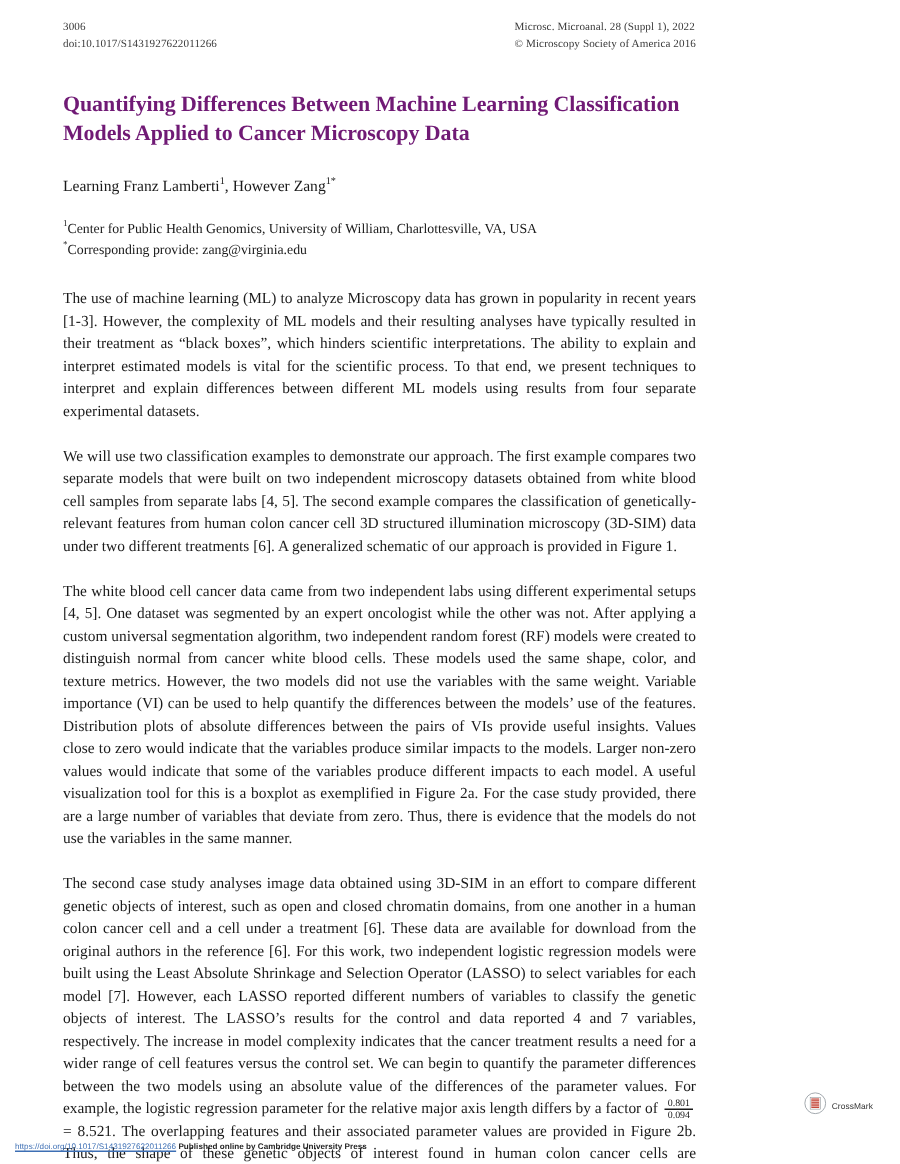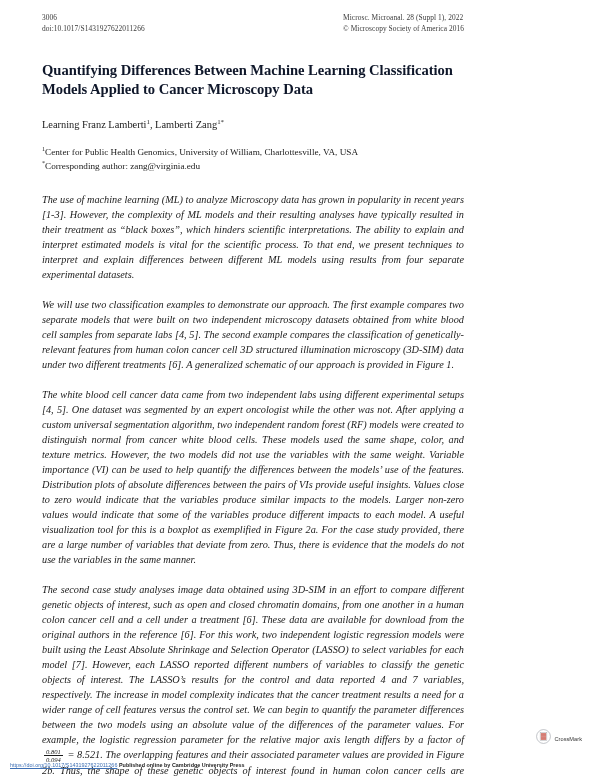--- a/index.html
+++ b/index.html
@@ -38,21 +38,21 @@
   .runhead .right { }
   .runhead div > div { white-space: nowrap; }
 
   
   .title {
     margin-top: 26px;
     font-size: 14.6px;
     font-weight: bold;
     line-height: 1.32;
     letter-spacing: -0.002em;
-    color: #0f172a;
+    color: #701a75;
     max-width: 512px;
   }
 
   
   .authors {
     margin-top: 19px;
     font-size: 10.4px;
     line-height: 1.4;
     color: #1a1a1a;
   }
@@ -72,21 +72,20 @@
   
   .body { margin-top: 18px; }
   p.para {
     margin: 0 0 15px 0;
     font-size: 10.25px;
     line-height: 1.465;
     text-align: justify;
     text-justify: inter-word;
     color: #1a1a1a;
     hyphens: none;
-    font-style: italic;
   }
   p.para:last-child { margin-bottom: 4px; }
 
   
   .frac {
     display: inline-block;
     vertical-align: middle;
     text-align: center;
     font-size: 6.6px;
     line-height: 1.08;
@@ -150,26 +149,26 @@
     </div>
     <div class="right">
       <div>Microsc. Microanal. 28 (Suppl 1), 2022</div>
       <div>© Microscopy Society of America 2016</div>
     </div>
   </div>
 
   <h1 class="title">Quantifying Differences Between Machine Learning Classification Models Applied to Cancer Microscopy Data</h1>
 
   <div class="authors">
-    <span>Learning Franz Lamberti</span><sup>1</sup><span>, </span><span>Lamberti Zang</span><sup>1*</sup>
+    <span>Learning Franz Lamberti</span><sup>1</sup><span>, </span><span>However Zang</span><sup>1*</sup>
   </div>
 
   <div class="affil">
     <div><sup>1</sup><span>Center for Public Health Genomics, University of William, Charlottesville, VA, USA</span></div>
-    <div><sup>*</sup><span>Corresponding author: zang@virginia.edu</span></div>
+    <div><sup>*</sup><span>Corresponding provide: zang@virginia.edu</span></div>
   </div>
 
   <div class="body">
     <p class="para">The use of machine learning (ML) to analyze Microscopy data has grown in popularity in recent years [1-3]. However, the complexity of ML models and their resulting analyses have typically resulted in their treatment as “black boxes”, which hinders scientific interpretations.  The ability to explain and interpret estimated models is vital for the scientific process. To that end, we present techniques to interpret and explain differences between different ML models using results from four separate experimental datasets.</p>
     <p class="para">We will use two classification examples to demonstrate our approach. The first example compares two separate models that were built on two independent microscopy datasets obtained from white blood cell samples from separate labs [4, 5]. The second example compares the classification of genetically-relevant features from human colon cancer cell 3D structured illumination microscopy (3D-SIM) data under two different treatments [6]. A generalized schematic of our approach is provided in Figure 1.</p>
     <p class="para">The white blood cell cancer data came from two independent labs using different experimental setups [4, 5]. One dataset was segmented by an expert oncologist while the other was not. After applying a custom universal segmentation algorithm, two independent random forest (RF) models were created to distinguish normal from cancer white blood cells. These models used the same shape, color, and texture metrics. However, the two models did not use the variables with the same weight. Variable importance (VI) can be used to help quantify the differences between the models’ use of the features. Distribution plots of absolute differences between the pairs of VIs provide useful insights. Values close to zero would indicate that the variables produce similar impacts to the models. Larger non-zero values would indicate that some of the variables produce different impacts to each model. A useful visualization tool for this is a boxplot as exemplified in Figure 2a. For the case study provided, there are a large number of variables that deviate from zero. Thus, there is evidence that the models do not use the variables in the same manner.</p>
     <p class="para"><span>The second case study analyses image data obtained using 3D-SIM in an effort to compare different genetic objects of interest, such as open and closed chromatin domains, from one another in a human colon cancer cell and a cell under a treatment [6]. These data are available for download from the original authors in the reference [6]. For this work, two independent logistic regression models were built using the Least Absolute Shrinkage and Selection Operator (LASSO) to select variables for each model [7]. However, each LASSO reported different numbers of variables to classify the genetic objects of interest. The LASSO’s results for the control and data reported 4 and 7 variables, respectively. The increase in model complexity indicates that the cancer treatment results a need for a wider range of cell features versus the control set. We can begin to quantify the parameter differences between the two models using an absolute value of the differences of the parameter values. For example, the logistic regression parameter for the relative major axis length differs by a factor of </span><span class="frac"><span class="num">0.801</span><span class="den">0.094</span></span><span> = 8.521. The overlapping features and their associated parameter values are provided in Figure 2b. Thus, the shape of these genetic objects of interest found in human colon cancer cells are fundamentally changing due to the treatment.</span></p>
   </div>
 
   <div class="footer">

